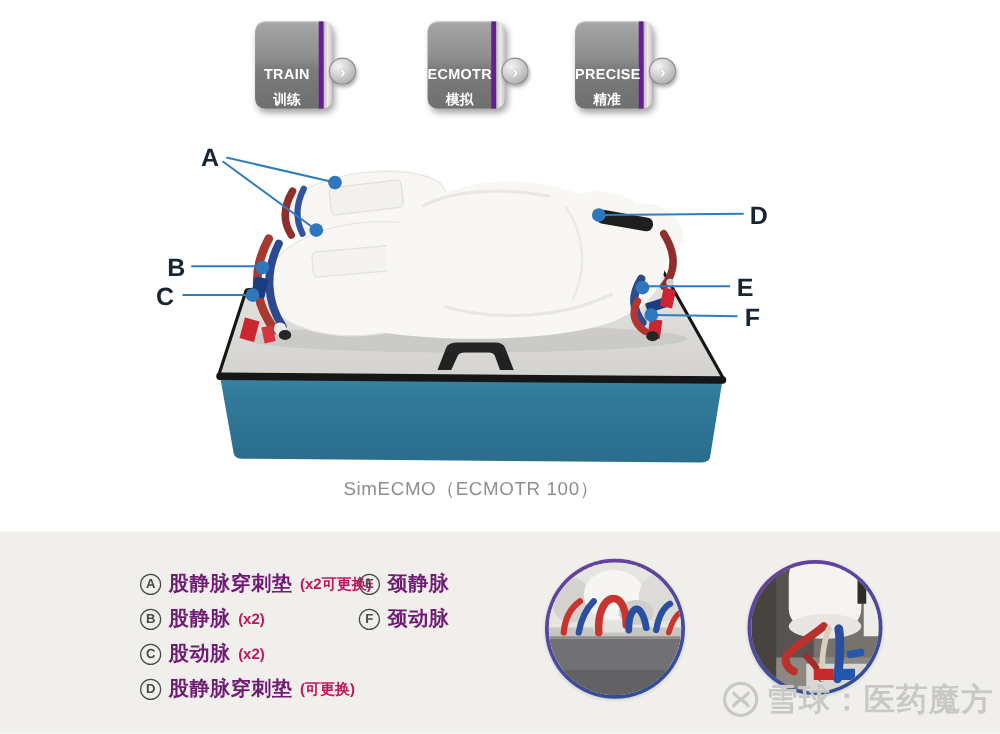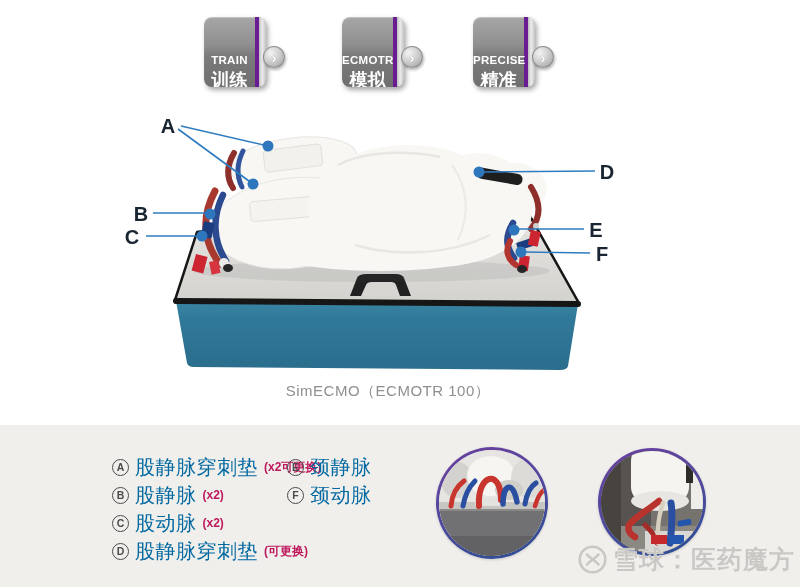--- a/index.html
+++ b/index.html
@@ -13,43 +13,43 @@
     position:absolute; left:0; top:2px; width:62px; height:70px; border-radius:8px;
     background:linear-gradient(180deg,#a6a6a6 0%,#8f8f8f 40%,#7b7b7b 55%,#6f6f6f 100%);
     box-shadow:2px 3px 5px rgba(0,0,0,0.35), inset 0 1px 1px rgba(255,255,255,0.35);
     overflow:hidden;
   }
   .badge-stripe { position:absolute; top:0; bottom:0; right:7px; width:4px; background:#6a1d93; }
   .badge-edge { position:absolute; top:0; bottom:0; right:0; width:7px; border-radius:0 8px 8px 0;
     background:linear-gradient(90deg,#bdbdbd 0%,#ececec 45%,#c4c4c4 100%); }
   .badge-text { position:absolute; left:0; top:11px; width:51px; text-align:center; color:#ffffff;margin-top:25px; }
   .badge-en { font-size:11.5px; font-weight:bold; letter-spacing:0.3px; line-height:15px; }
-  .badge-cn { font-size:18px; font-weight:bold; line-height:24px; }
+  .badge-cn { font-size:11px; font-weight:bold; line-height:24px; }
   .badge-arrow {
     position:absolute; left:59px; top:31px; width:22px; height:22px; border-radius:50%;
     background:radial-gradient(circle at 35% 30%, #f4f4f4 0%, #cfcfcf 45%, #9c9c9c 100%);
     border:1px solid rgba(110,110,110,0.6);
     box-shadow:1px 2px 3px rgba(0,0,0,0.3);
     display:flex; align-items:center; justify-content:center;
     color:#ffffff; font-size:15px; font-weight:bold; line-height:1; text-shadow:0 0 1px #888;
   }
 
   
   .photo-svg { position:absolute; left:0; top:95px; width:800px; height:285px; }
-  .caption { position:absolute; left:12px; top:382px; width:752px; text-align:center;
+  .caption { position:absolute; left:1px; top:382px; width:752px; text-align:center;
     color:#8f8f8d; font-size:15px; letter-spacing:0.5px; }
 
   
   .bottom-panel { position:absolute; left:0; top:425px; width:800px; height:162px; background:#f0efec; }
 
   .legend-row { position:absolute; display:flex; align-items:center; gap:6px; height:20px; }
   .legend-letter { width:17px; height:17px; border:1.5px solid #4b4b4b; border-radius:50%;
     display:inline-flex; align-items:center; justify-content:center;
     font-size:10.5px; font-weight:bold; color:#4b4b4b; flex:0 0 auto; }
-  .legend-text { font-size:20px; font-weight:400; color:#0369a1; letter-spacing:0.5px; white-space:nowrap; }
+  .legend-text { font-size:16px; font-weight:700; color:#701a75; letter-spacing:0.5px; white-space:nowrap; }
   .legend-note { font-size:12px; font-weight:600; color:#be185d; white-space:nowrap; }
 
   
   .detail-circle { position:absolute; border-radius:50%; padding:3px;
     background:linear-gradient(160deg,#6b3f9e 0%,#54489e 45%,#274f93 100%);
     box-shadow:0 1px 3px rgba(0,0,0,0.15); }
   .detail-circle-inner { width:100%; height:100%; border-radius:50%; overflow:hidden; background:#ddd; }
   .detail-circle-inner svg { display:block; width:100%; height:100%; }
 
   
@@ -79,21 +79,21 @@
       <div class="badge-stripe"></div>
       <div class="badge-edge"></div>
       <div class="badge-text">
         <div class="badge-en">ECMOTR</div>
         <div class="badge-cn">模拟</div>
       </div>
     </div>
     <div class="badge-arrow">›</div>
   </div>
 
-  <div class="badge" style="left:473px">
+  <div class="badge" style="left:460px">
     <div class="badge-body">
       <div class="badge-stripe"></div>
       <div class="badge-edge"></div>
       <div class="badge-text">
         <div class="badge-en">PRECISE</div>
         <div class="badge-cn">精准</div>
       </div>
     </div>
     <div class="badge-arrow">›</div>
   </div>

